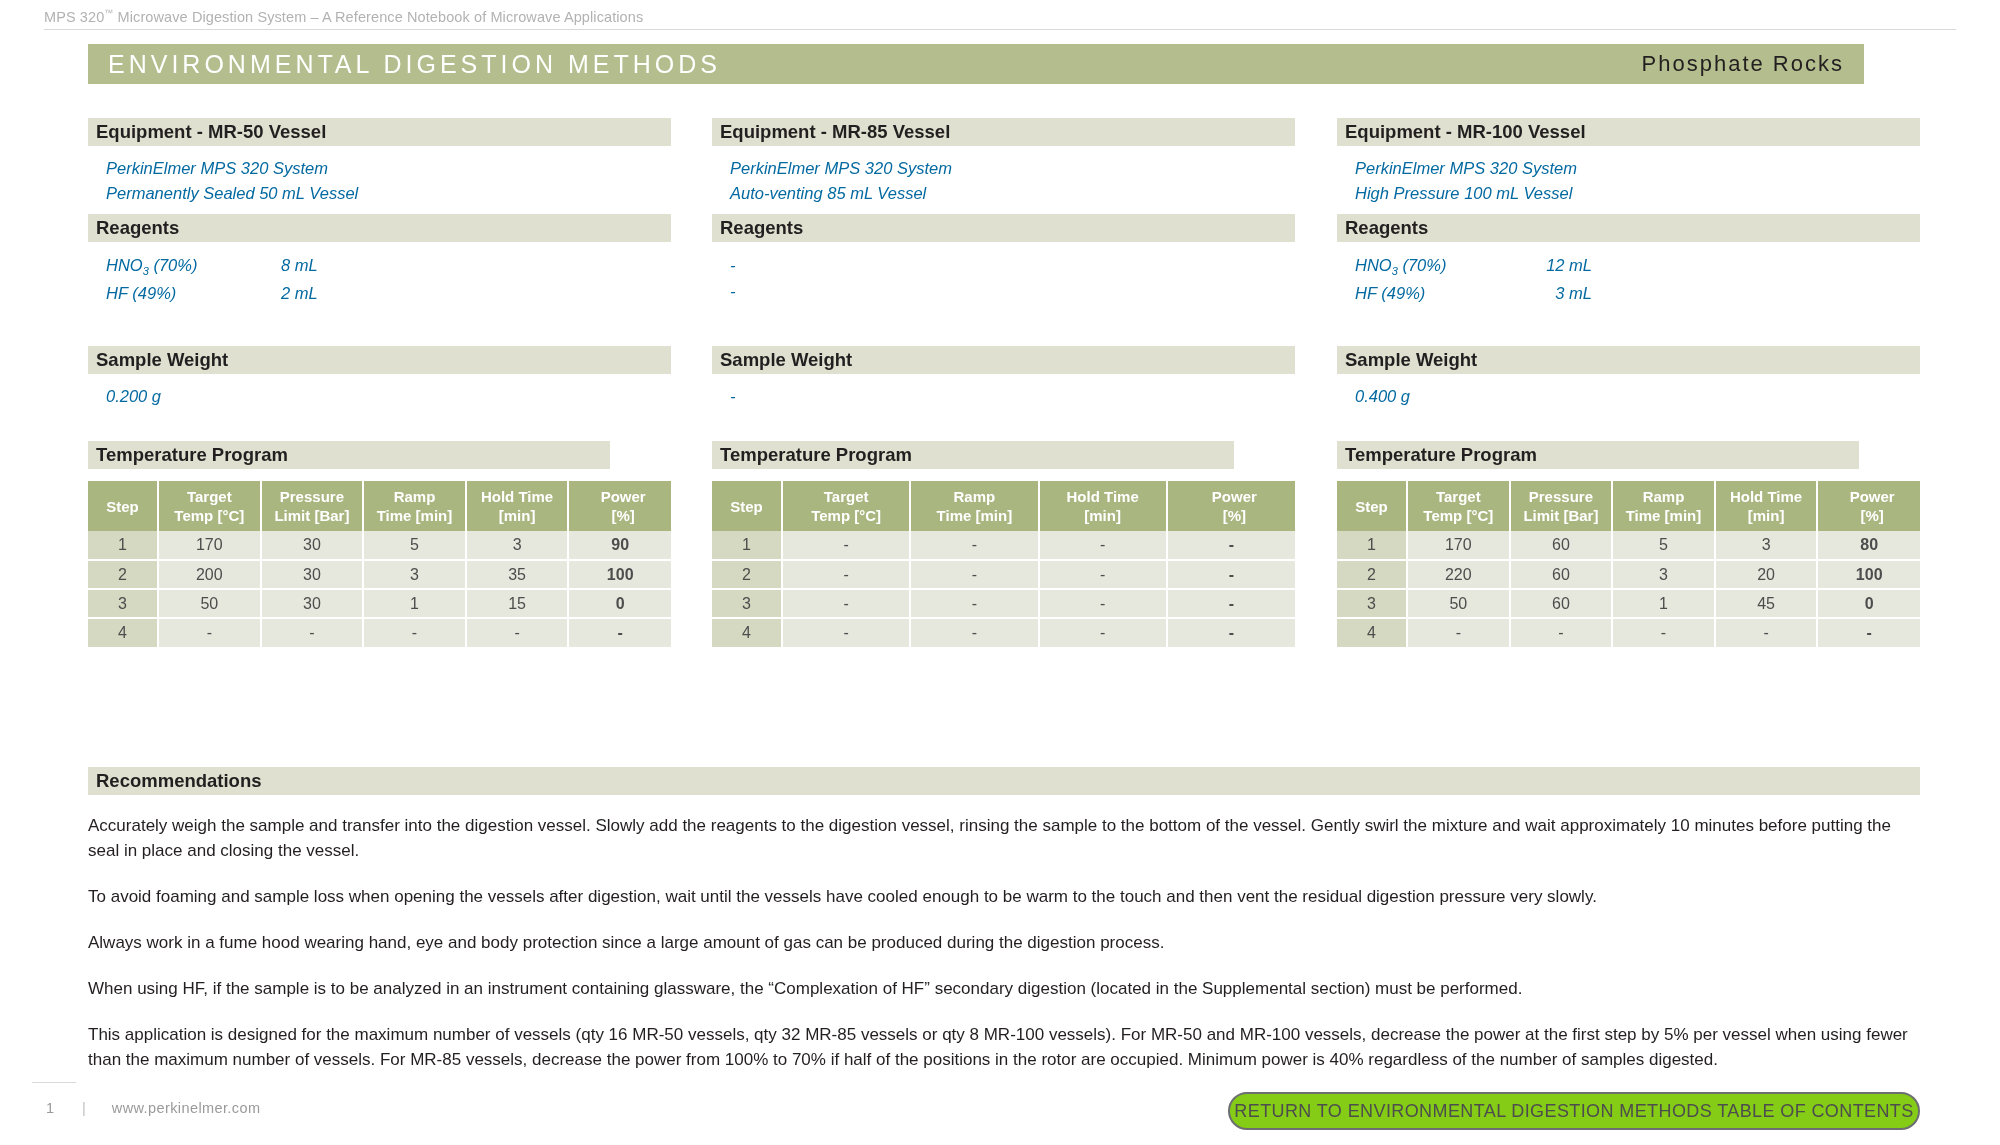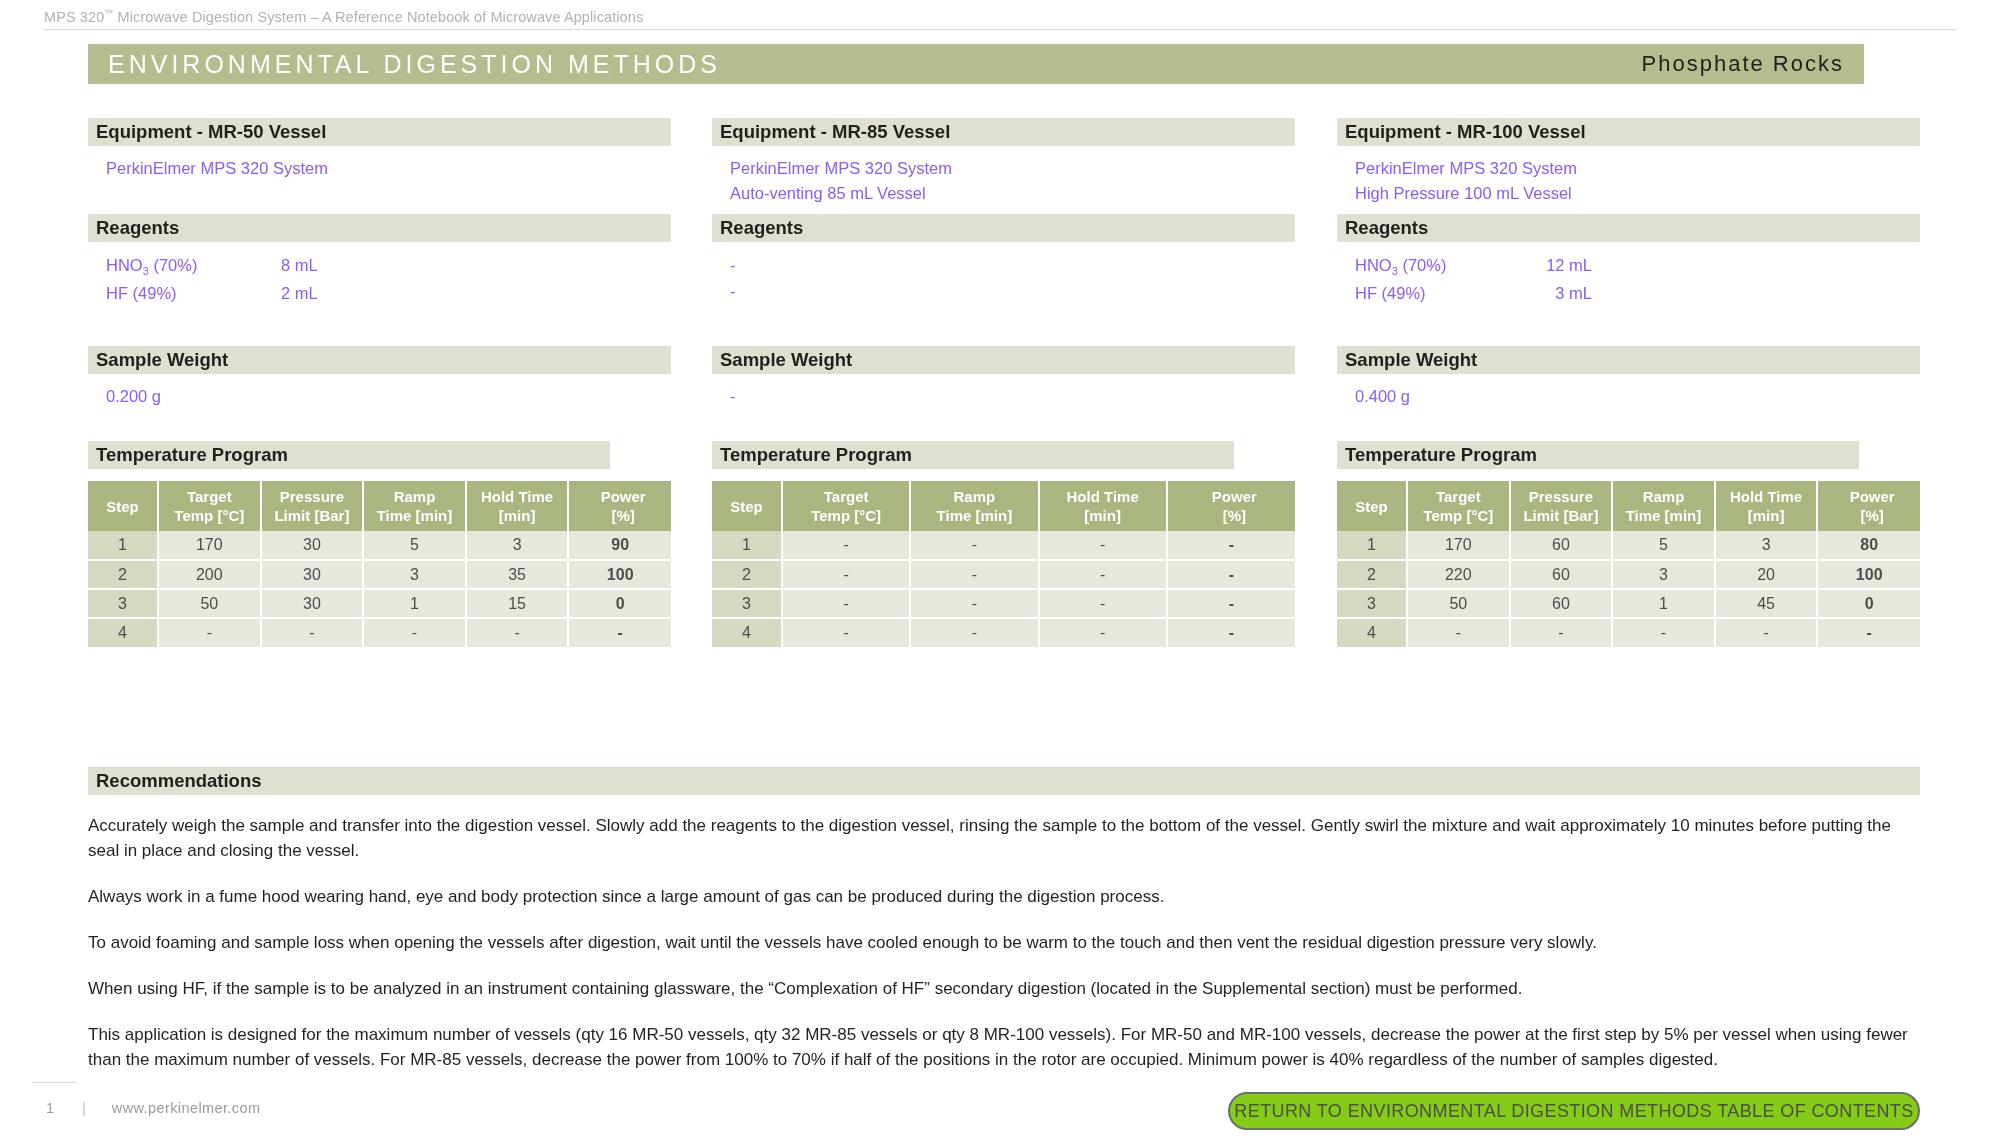--- a/index.html
+++ b/index.html
@@ -86,21 +86,22 @@
     font-size: 18.5px;
     font-weight: bold;
     color: #231f20;
     text-align: center;
   }
 
   .bodytxt {
     padding: 10px 0 0 18px;
     font-size: 16.5px;
     line-height: 25px;
-    color: #8b5cf6;
+    color: #0369a1;
+    font-style: italic;
   }
 
   
   .reagrow {
     display: flex;
     font-size: 16.5px;
     line-height: 26px;
   }
   .reagrow .nm { width: 175px; }
   .reagrow .amt { width: 120px; text-align: left; }
@@ -226,20 +227,21 @@
   <div class="right">Phosphate Rocks</div>
 </div>
 
 <div class="cols">
 
   <div class="col c1">
     <div class="blk-equip">
       <div class="bar">Equipment - MR-50 Vessel</div>
       <div class="bodytxt">
         <div>PerkinElmer MPS 320 System</div>
+        <div>Permanently Sealed 50 mL Vessel</div>
       </div>
     </div>
     <div class="blk-reag">
       <div class="bar">Reagents</div>
       <div class="bodytxt">
         <div class="reagrow">
           <div class="nm"><span>HNO</span><sub>3</sub><span> (70%)</span></div>
           <div class="amt">8 mL</div>
         </div>
         <div class="reagrow">
@@ -471,22 +473,22 @@
           </tbody>
       </table>
     </div>
   </div>
 
 </div>
 
 <div class="recs">
   <div class="bar">Recommendations</div>
   <p class="first">Accurately weigh the sample and transfer into the digestion vessel. Slowly add the reagents to the digestion vessel, rinsing the sample to the bottom of the vessel. Gently swirl the mixture and wait approximately 10 minutes before putting the seal in place and closing the vessel.</p>
+  <p>To avoid foaming and sample loss when opening the vessels after digestion, wait until the vessels have cooled enough to be warm to the touch and then vent the residual digestion pressure very slowly.</p>
   <p>Always work in a fume hood wearing hand, eye and body protection since a large amount of gas can be produced during the digestion process.</p>
-  <p>To avoid foaming and sample loss when opening the vessels after digestion, wait until the vessels have cooled enough to be warm to the touch and then vent the residual digestion pressure very slowly.</p>
   <p>When using HF, if the sample is to be analyzed in an instrument containing glassware, the “Complexation of HF” secondary digestion (located in the Supplemental section) must be performed.</p>
   <p>This application is designed for the maximum number of vessels (qty 16 MR-50 vessels, qty 32 MR-85 vessels or qty 8 MR-100 vessels). For MR-50 and MR-100 vessels, decrease the power at the first step by 5% per vessel when using fewer than the maximum number of vessels. For MR-85 vessels, decrease the power from 100% to 70% if half of the positions in the rotor are occupied. Minimum power is 40% regardless of the number of samples digested.</p>
 </div>
 
 <div class="footrule"></div>
 <div class="foot">
   <span class="pg">1</span>
   <span class="sep">|</span>
   <span class="url">www.perkinelmer.com</span>
 </div>

